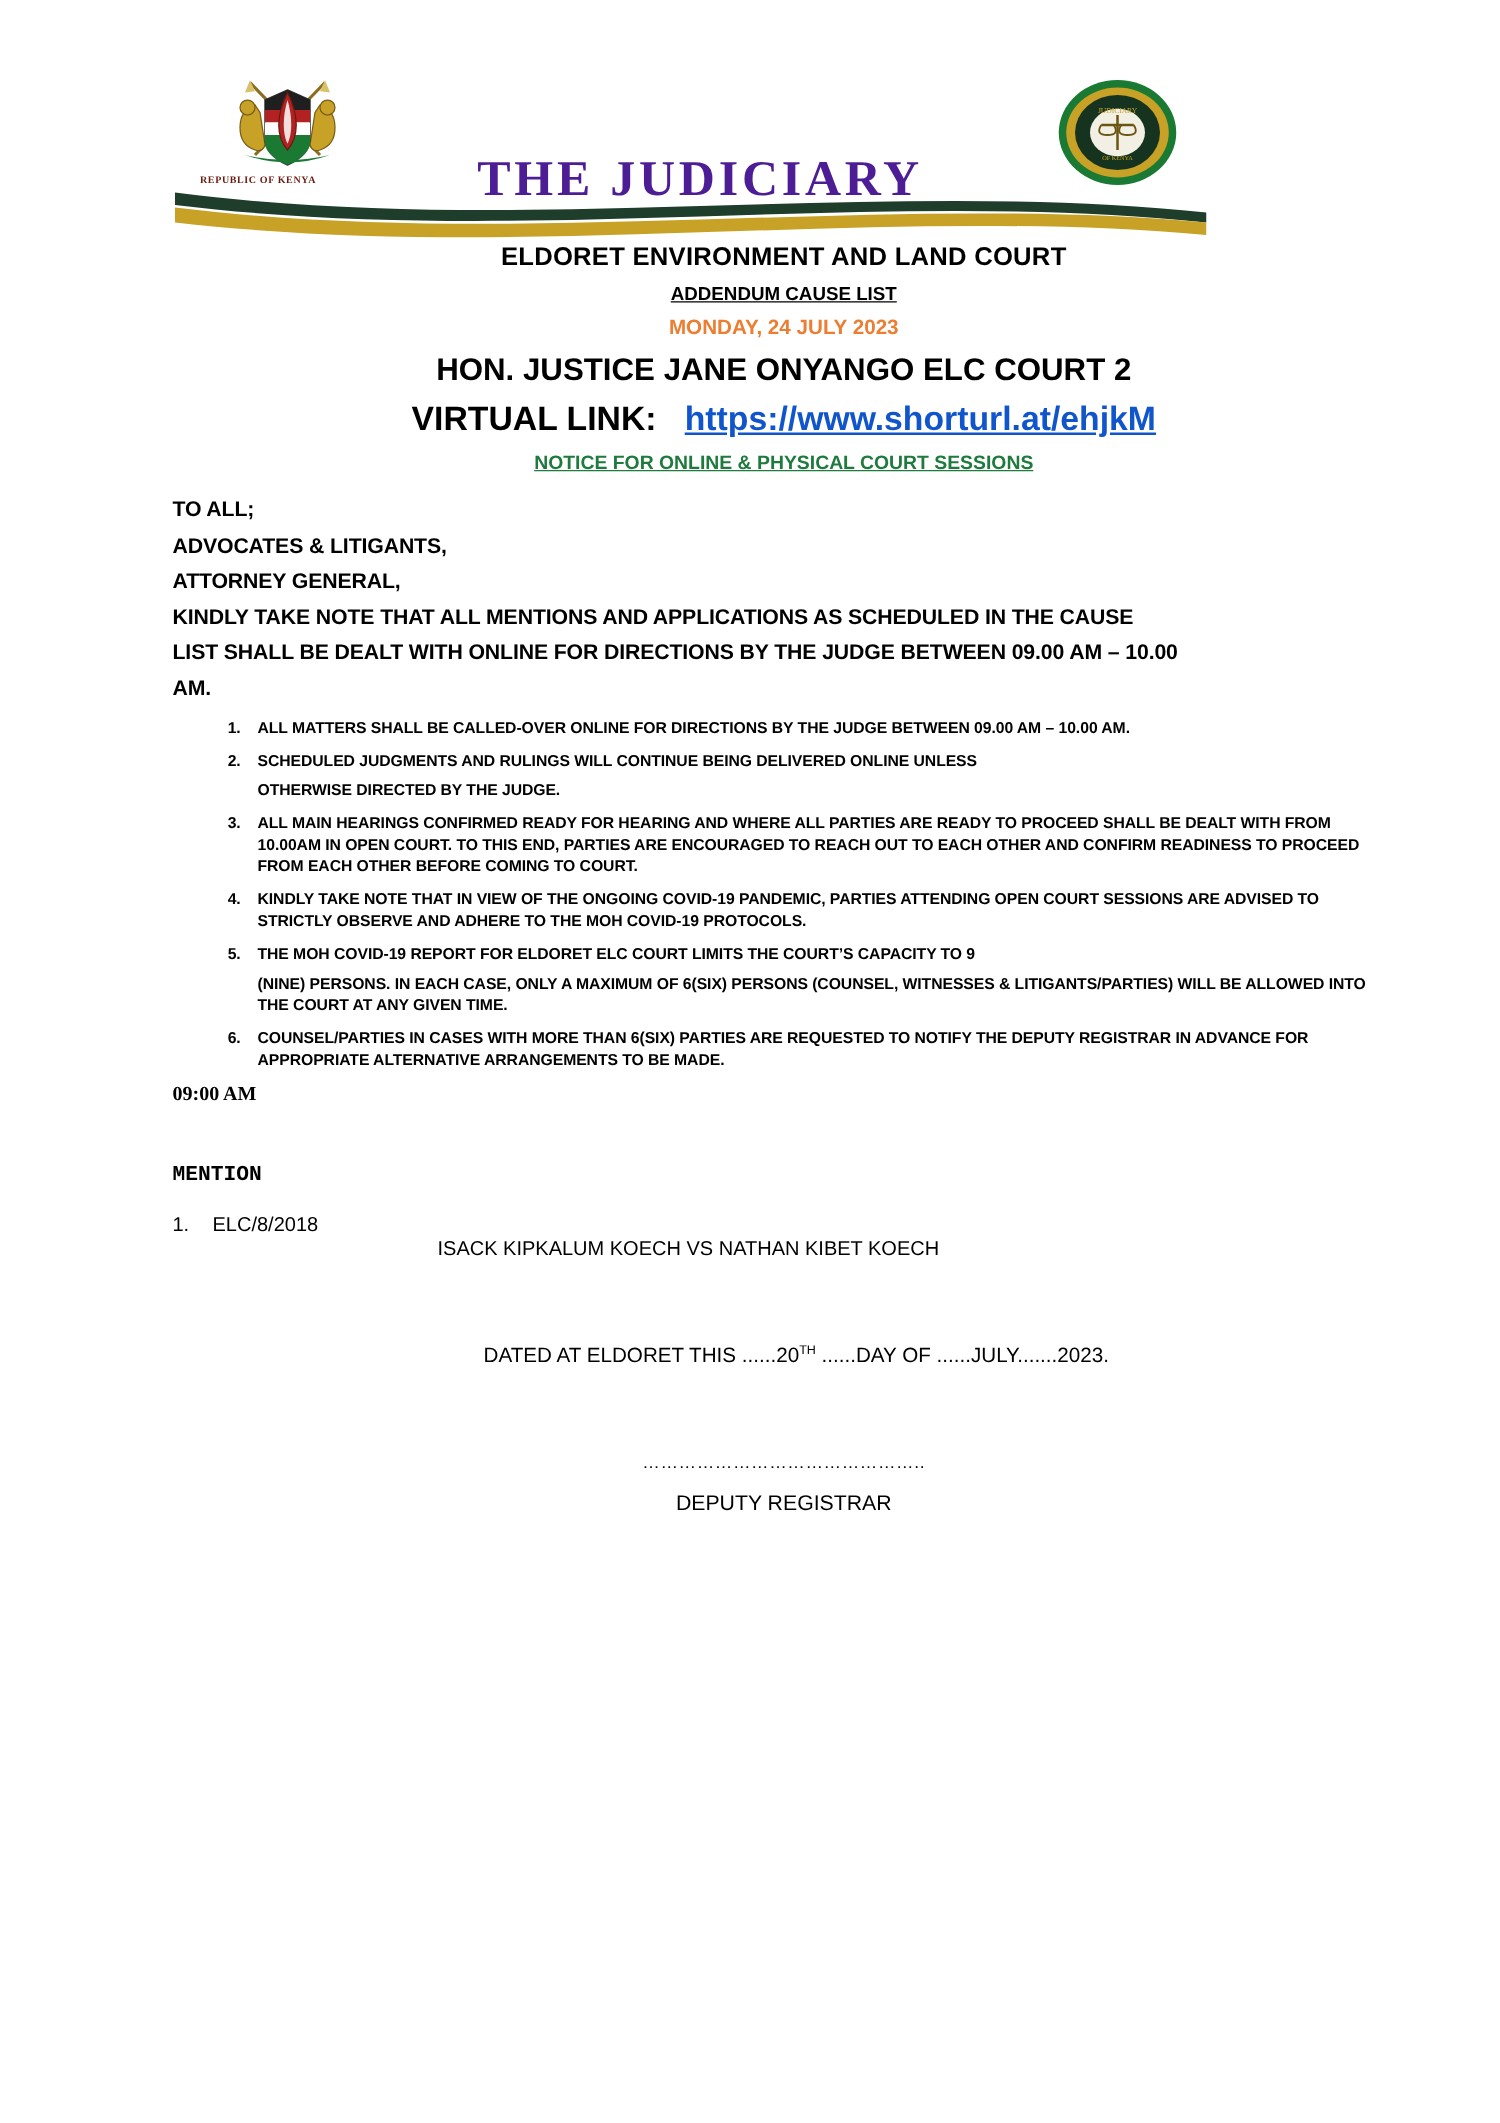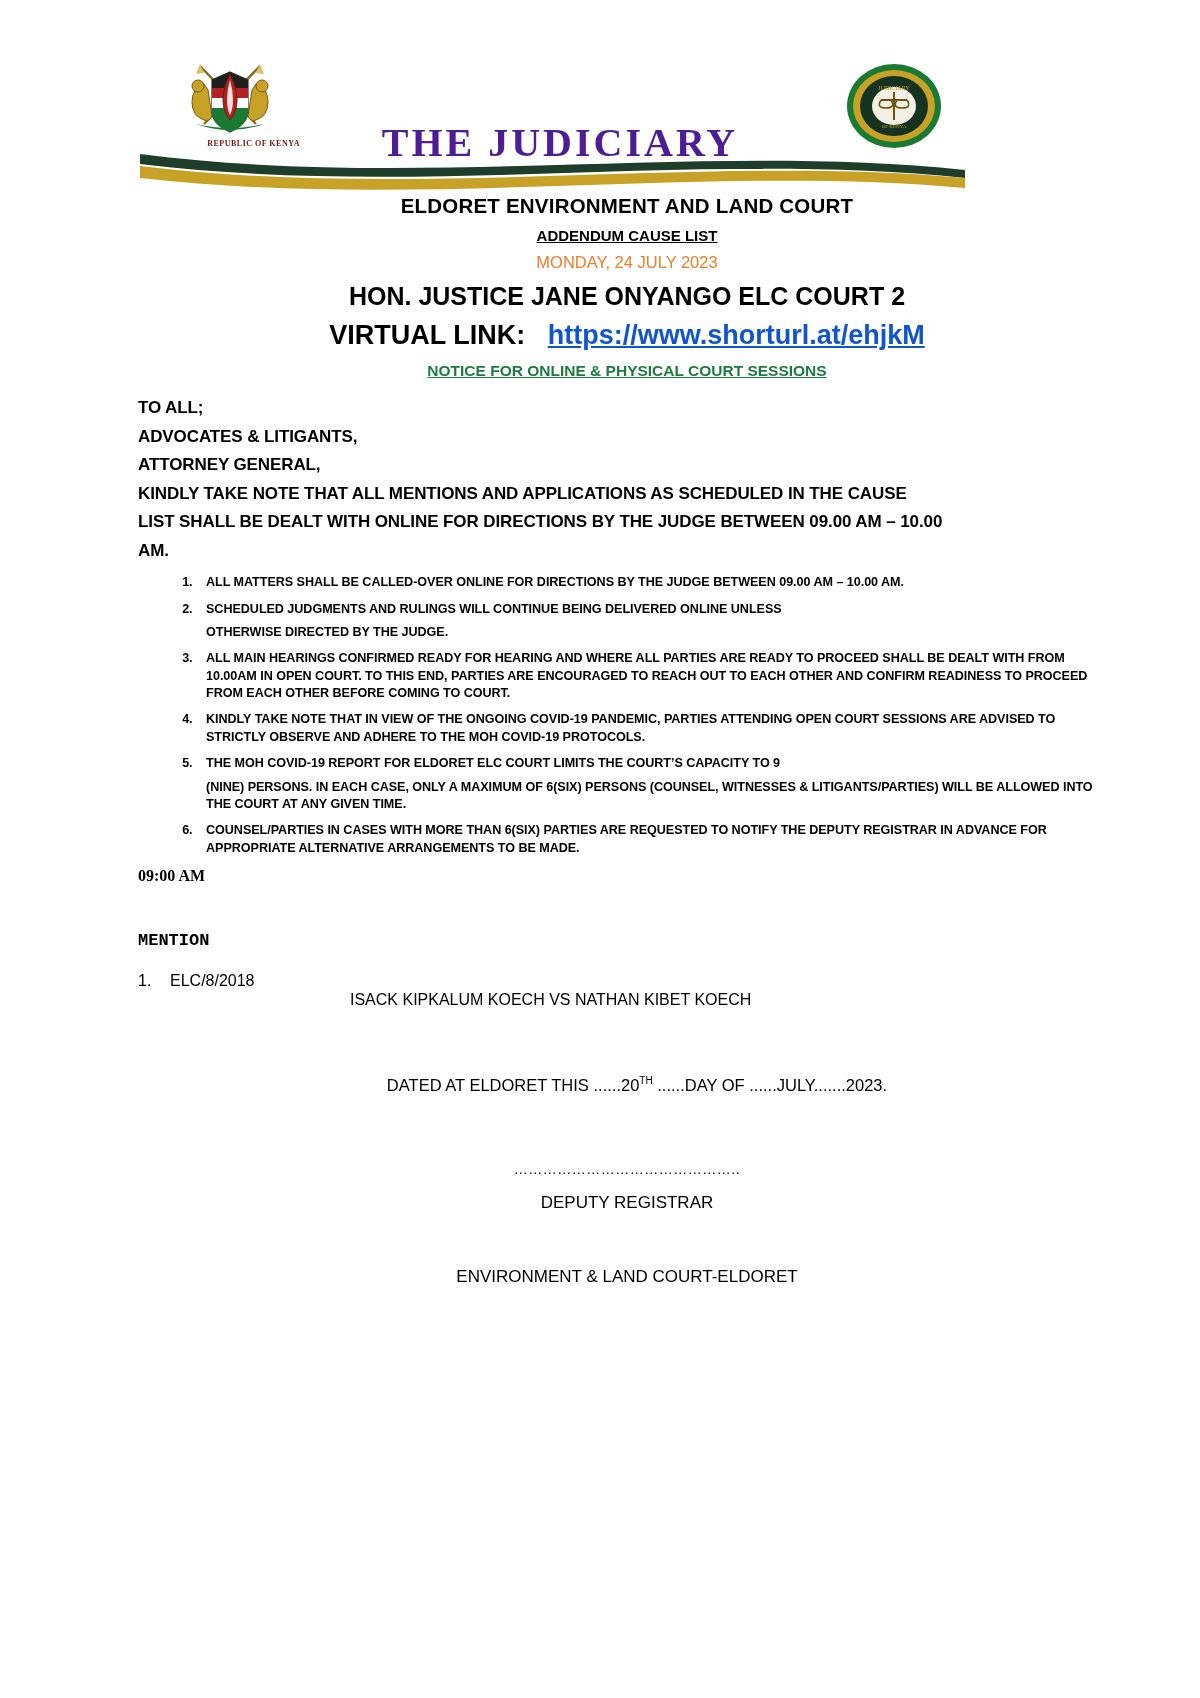--- a/index.html
+++ b/index.html
@@ -27,21 +27,21 @@
     position: relative;
     width: 1200px;
     height: 180px;
   }
   .coat-of-arms {
     position: absolute;
     left: 160px;
     top: 58px;
     width: 140px;
     height: 95px;
-    text-align: right;
+    text-align: left;
   }
   .coat-of-arms svg { display:block; margin: 0 auto; }
   .coat-label {
     font-family: "Liberation Serif", serif;
     font-size: 8px;
     letter-spacing: 0.5px;
     color: #6b1a10;
     margin-top: 1px;
     font-weight: bold;
   }
@@ -89,21 +89,21 @@
   .addendum {
     text-align: center;
     font-size: 15px;
     font-weight: bold;
     text-decoration: underline;
     margin-top: 9px;
   }
   .date-line {
     text-align: center;
     font-size: 16.5px;
-    font-weight: normal;
+    font-weight: bold;
     color: #ED7D31;
     margin-top: 9px;
   }
   .judge-line {
     text-align: center;
     font-size: 25px;
     font-weight: bold;
     margin-top: 10px;
   }
   .virtual-line {
@@ -311,16 +311,15 @@
       <div class="case-no">ELC/8/2018</div>
       <div class="case-parties">ISACK KIPKALUM KOECH  VS NATHAN KIBET KOECH</div>
     </div>
 
     <div class="dated">
       <span>DATED AT ELDORET THIS ......20</span><sup>TH</sup><span> ......DAY OF ......JULY.......2023.</span>
     </div>
 
     <div class="sig-dots">………………………………………..</div>
     <div class="deputy">DEPUTY REGISTRAR</div>
-    <div class="court-foot">ENVIRONMENT &amp; LAND COURT-ELDORET</div>
 
   </div>
 </div>
 
 </body></html>

